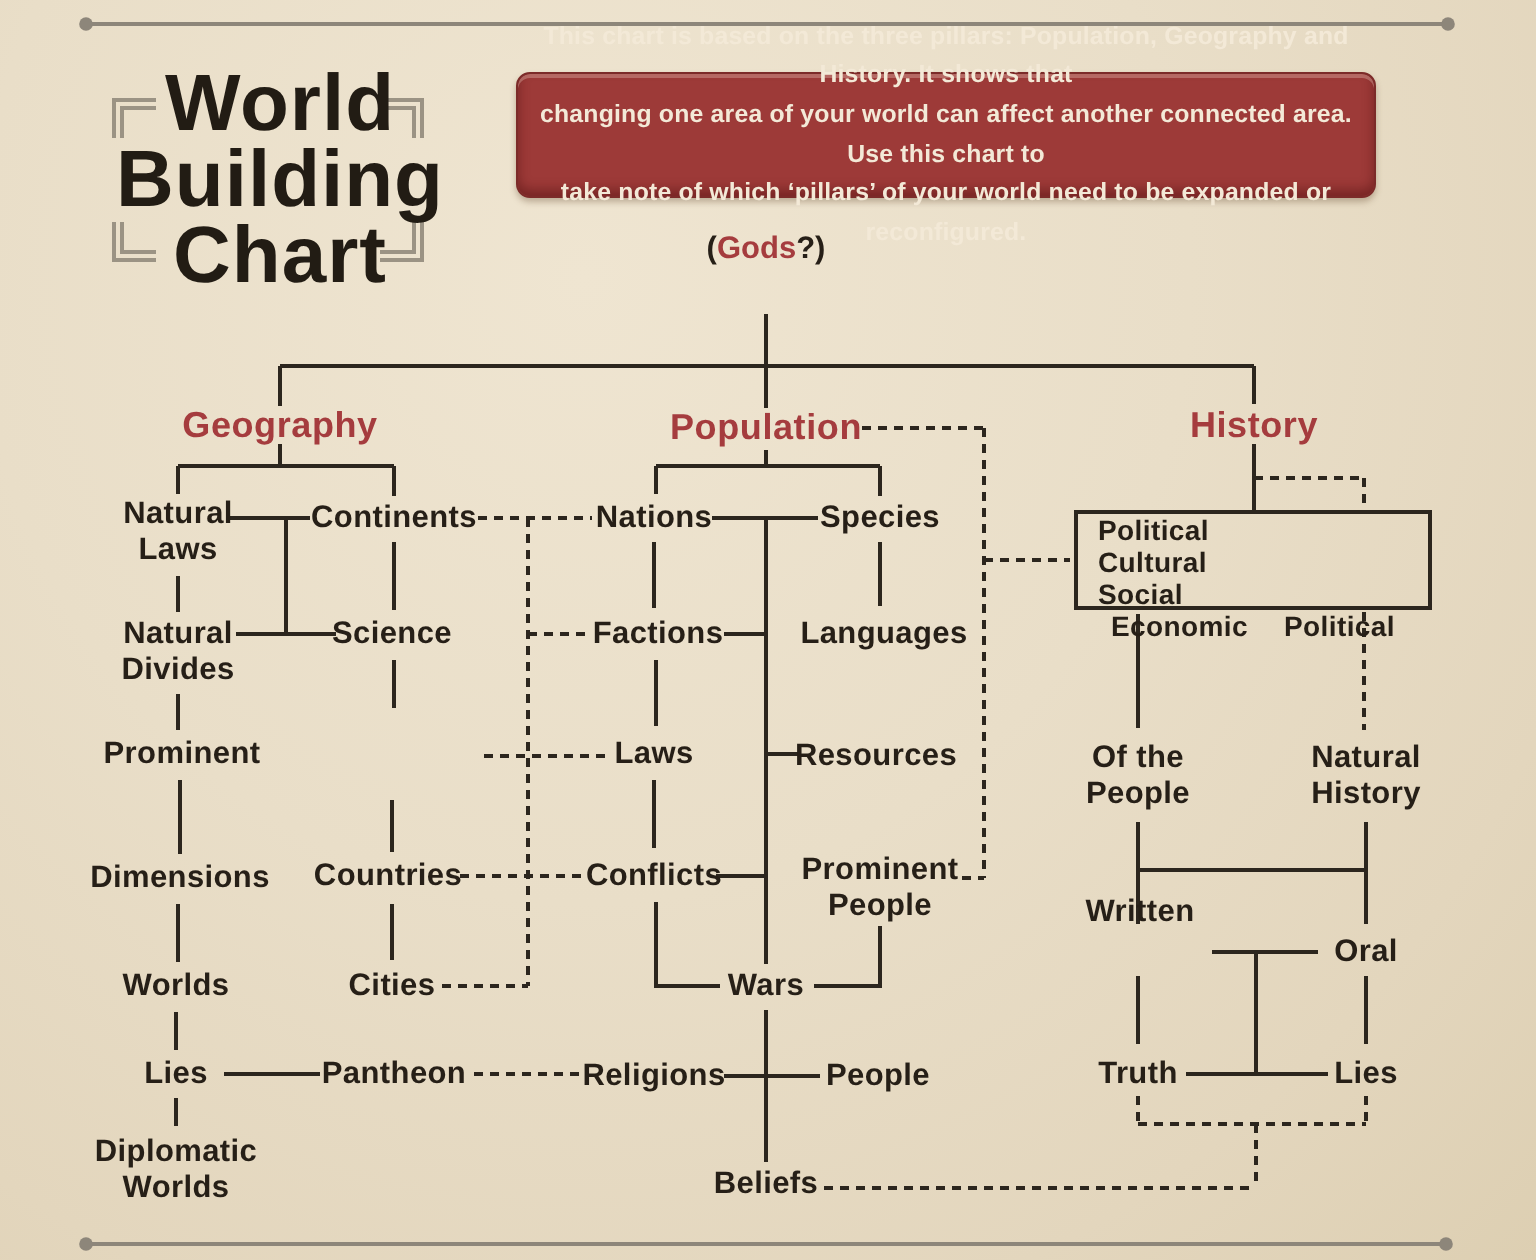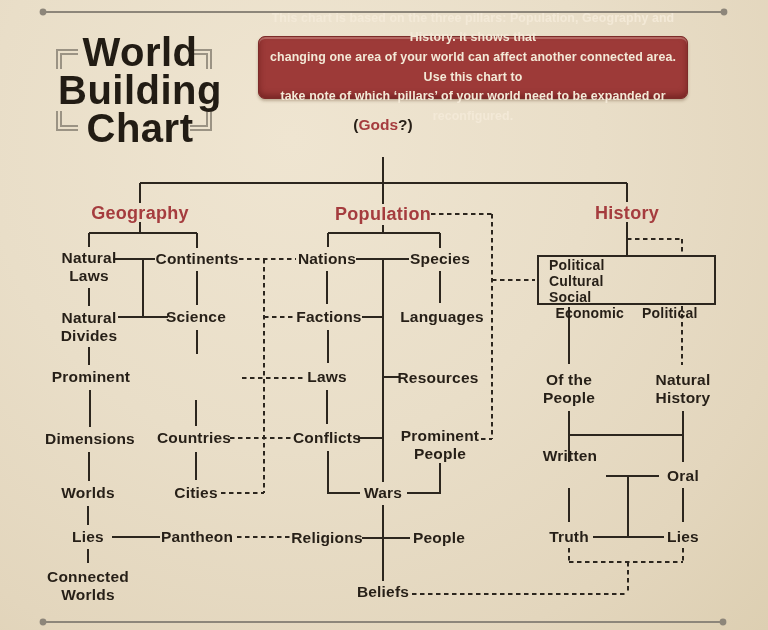--- a/index.html
+++ b/index.html
@@ -174,21 +174,21 @@
   <div class="pillar" style="left:627px;top:213px">History</div>
 
   <div class="node" style="left:89px;top:266px">Natural
 Laws</div>
   <div class="node" style="left:89px;top:326px">Natural
 Divides</div>
   <div class="node" style="left:91px;top:377px">Prominent</div>
   <div class="node" style="left:90px;top:439px">Dimensions</div>
   <div class="node" style="left:88px;top:493px">Worlds</div>
   <div class="node" style="left:88px;top:537px">Lies</div>
-  <div class="node" style="left:88px;top:585px">Connected
+  <div class="node" style="left:88px;top:585px">Diplomatic
 Worlds</div>
   <div class="node" style="left:197px;top:259px">Continents</div>
   <div class="node" style="left:196px;top:317px">Science</div>
   <div class="node" style="left:194px;top:438px">Countries</div>
   <div class="node" style="left:196px;top:493px">Cities</div>
   <div class="node" style="left:197px;top:537px">Pantheon</div>
 
   <div class="node" style="left:327px;top:259px">Nations</div>
   <div class="node" style="left:329px;top:317px">Factions</div>
   <div class="node" style="left:327px;top:377px">Laws</div>

